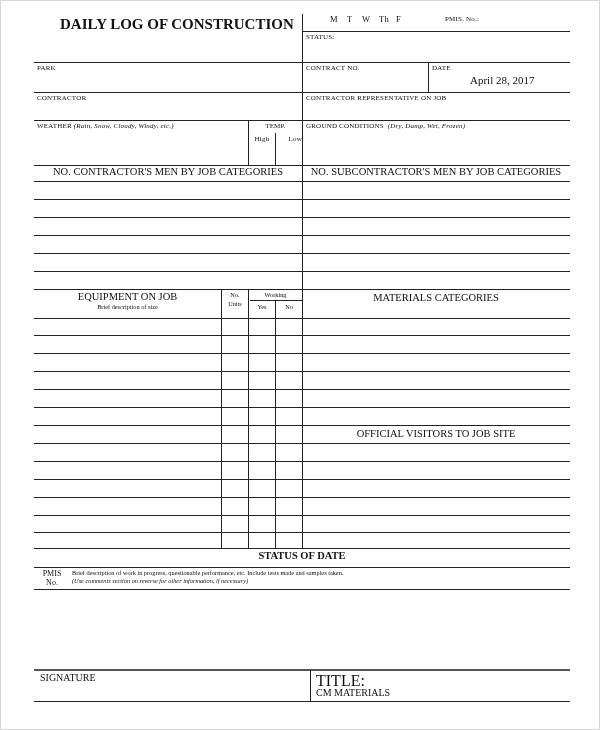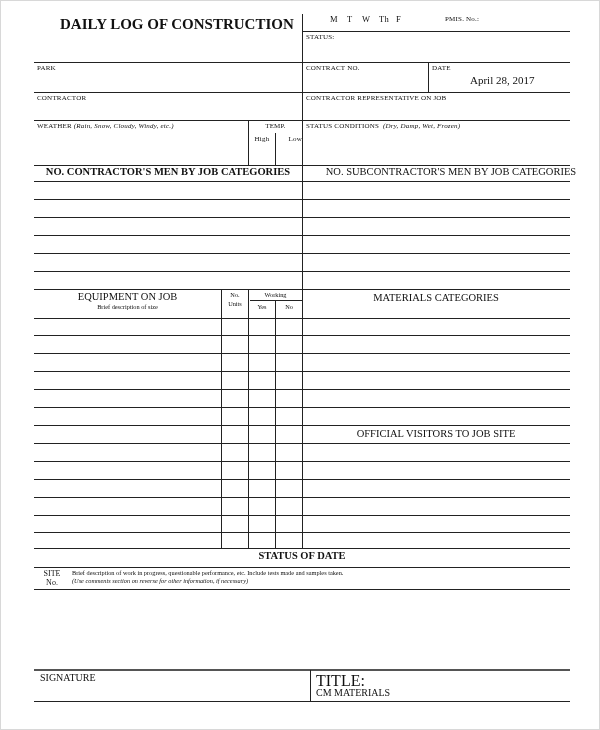--- a/index.html
+++ b/index.html
@@ -56,26 +56,26 @@
 <div class="hl" style="left:34px;top:120px;width:536px;"></div>
 <div class="t small" style="left:37px;top:123px;"><span>WEATHER</span> <span class="it">(Rain, Snow, Cloudy, Windy, etc.)</span></div>
 <div style="position:absolute;left:35px;top:131px;width:211px;height:33px;"></div>
 <div class="vl" style="left:248px;top:120px;height:45px;"></div>
 <div class="t small center" style="left:249px;top:123px;width:53px;">TEMP.</div>
 <div class="vl" style="left:275px;top:133px;height:32px;"></div>
 <div class="t small center" style="left:249px;top:136px;width:26px;">High</div>
 <div class="t small center" style="left:276px;top:136px;width:26px;text-align:right;">Low</div>
 <div style="position:absolute;left:249px;top:145px;width:25px;height:19px;"></div>
 <div style="position:absolute;left:276px;top:145px;width:25px;height:19px;"></div>
-<div class="t small" style="left:306px;top:123px;"><span>STATUS CONDITIONS</span>&nbsp; <span class="it">(Dry, Damp, Wet, Frozen)</span></div>
+<div class="t small" style="left:306px;top:123px;"><span>GROUND CONDITIONS</span>&nbsp; <span class="it">(Dry, Damp, Wet, Frozen)</span></div>
 <div style="position:absolute;left:303px;top:131px;width:266px;height:33px;"></div>
 
 <div class="hl" style="left:34px;top:165px;width:536px;"></div>
-<div class="t head center" style="left:34px;top:167px;width:268px;font-weight:bold;">NO. CONTRACTOR'S MEN BY JOB CATEGORIES</div>
-<div class="t head center" style="left:302px;top:167px;width:268px;margin-left:15px;">NO. SUBCONTRACTOR'S MEN BY JOB CATEGORIES</div>
+<div class="t head center" style="left:34px;top:167px;width:268px;">NO. CONTRACTOR'S MEN BY JOB CATEGORIES</div>
+<div class="t head center" style="left:302px;top:167px;width:268px;">NO. SUBCONTRACTOR'S MEN BY JOB CATEGORIES</div>
 
 <div class="hl" style="left:34px;top:181px;width:536px;"></div>
 <div class="hl" style="left:34px;top:199px;width:536px;"></div>
 <div class="hl" style="left:34px;top:217px;width:536px;"></div>
 <div class="hl" style="left:34px;top:235px;width:536px;"></div>
 <div class="hl" style="left:34px;top:253px;width:536px;"></div>
 <div class="hl" style="left:34px;top:271px;width:536px;"></div>
 <div style="position:absolute;left:35px;top:182px;width:266px;height:88px;"></div>
 <div style="position:absolute;left:303px;top:182px;width:266px;height:88px;"></div>
 
@@ -110,21 +110,21 @@
 <div class="hl" style="left:34px;top:548px;width:536px;"></div>
 <div style="position:absolute;left:35px;top:319px;width:185px;height:228px;"></div>
 <div style="position:absolute;left:222px;top:319px;width:25px;height:228px;"></div>
 <div style="position:absolute;left:249px;top:319px;width:25px;height:228px;"></div>
 <div style="position:absolute;left:276px;top:319px;width:25px;height:228px;"></div>
 <div style="position:absolute;left:303px;top:319px;width:266px;height:105px;"></div>
 <div style="position:absolute;left:303px;top:444px;width:266px;height:103px;"></div>
 
 <div class="t bold center" style="left:34px;top:551px;width:536px;font-size:10.5px;">STATUS OF DATE</div>
 <div class="hl" style="left:34px;top:567px;width:536px;"></div>
-<div class="t tiny center" style="left:38px;top:570px;width:28px;font-size:8px;">SITE</div>
+<div class="t tiny center" style="left:38px;top:570px;width:28px;font-size:8px;">PMIS</div>
 <div class="t tiny center" style="left:38px;top:579px;width:28px;font-size:8px;">No.</div>
 <div class="t tiny" style="left:72px;top:570px;">Brief description of work in progress, questionable performance, etc.  Include tests made and samples taken.</div>
 <div class="t tiny it" style="left:72px;top:578px;">(Use comments section on reverse for other information, if necessary)</div>
 <div class="hl" style="left:34px;top:589px;width:536px;"></div>
 <div style="position:absolute;left:35px;top:591px;width:534px;height:77px;"></div>
 
 <div class="hl thick" style="left:34px;top:669px;width:536px;background:#555;"></div>
 <div class="vl" style="left:310px;top:670px;height:31px;"></div>
 <div class="t" style="left:40px;top:673px;font-size:10px;">SIGNATURE</div>
 <div style="position:absolute;left:35px;top:684px;width:273px;height:15px;"></div>

